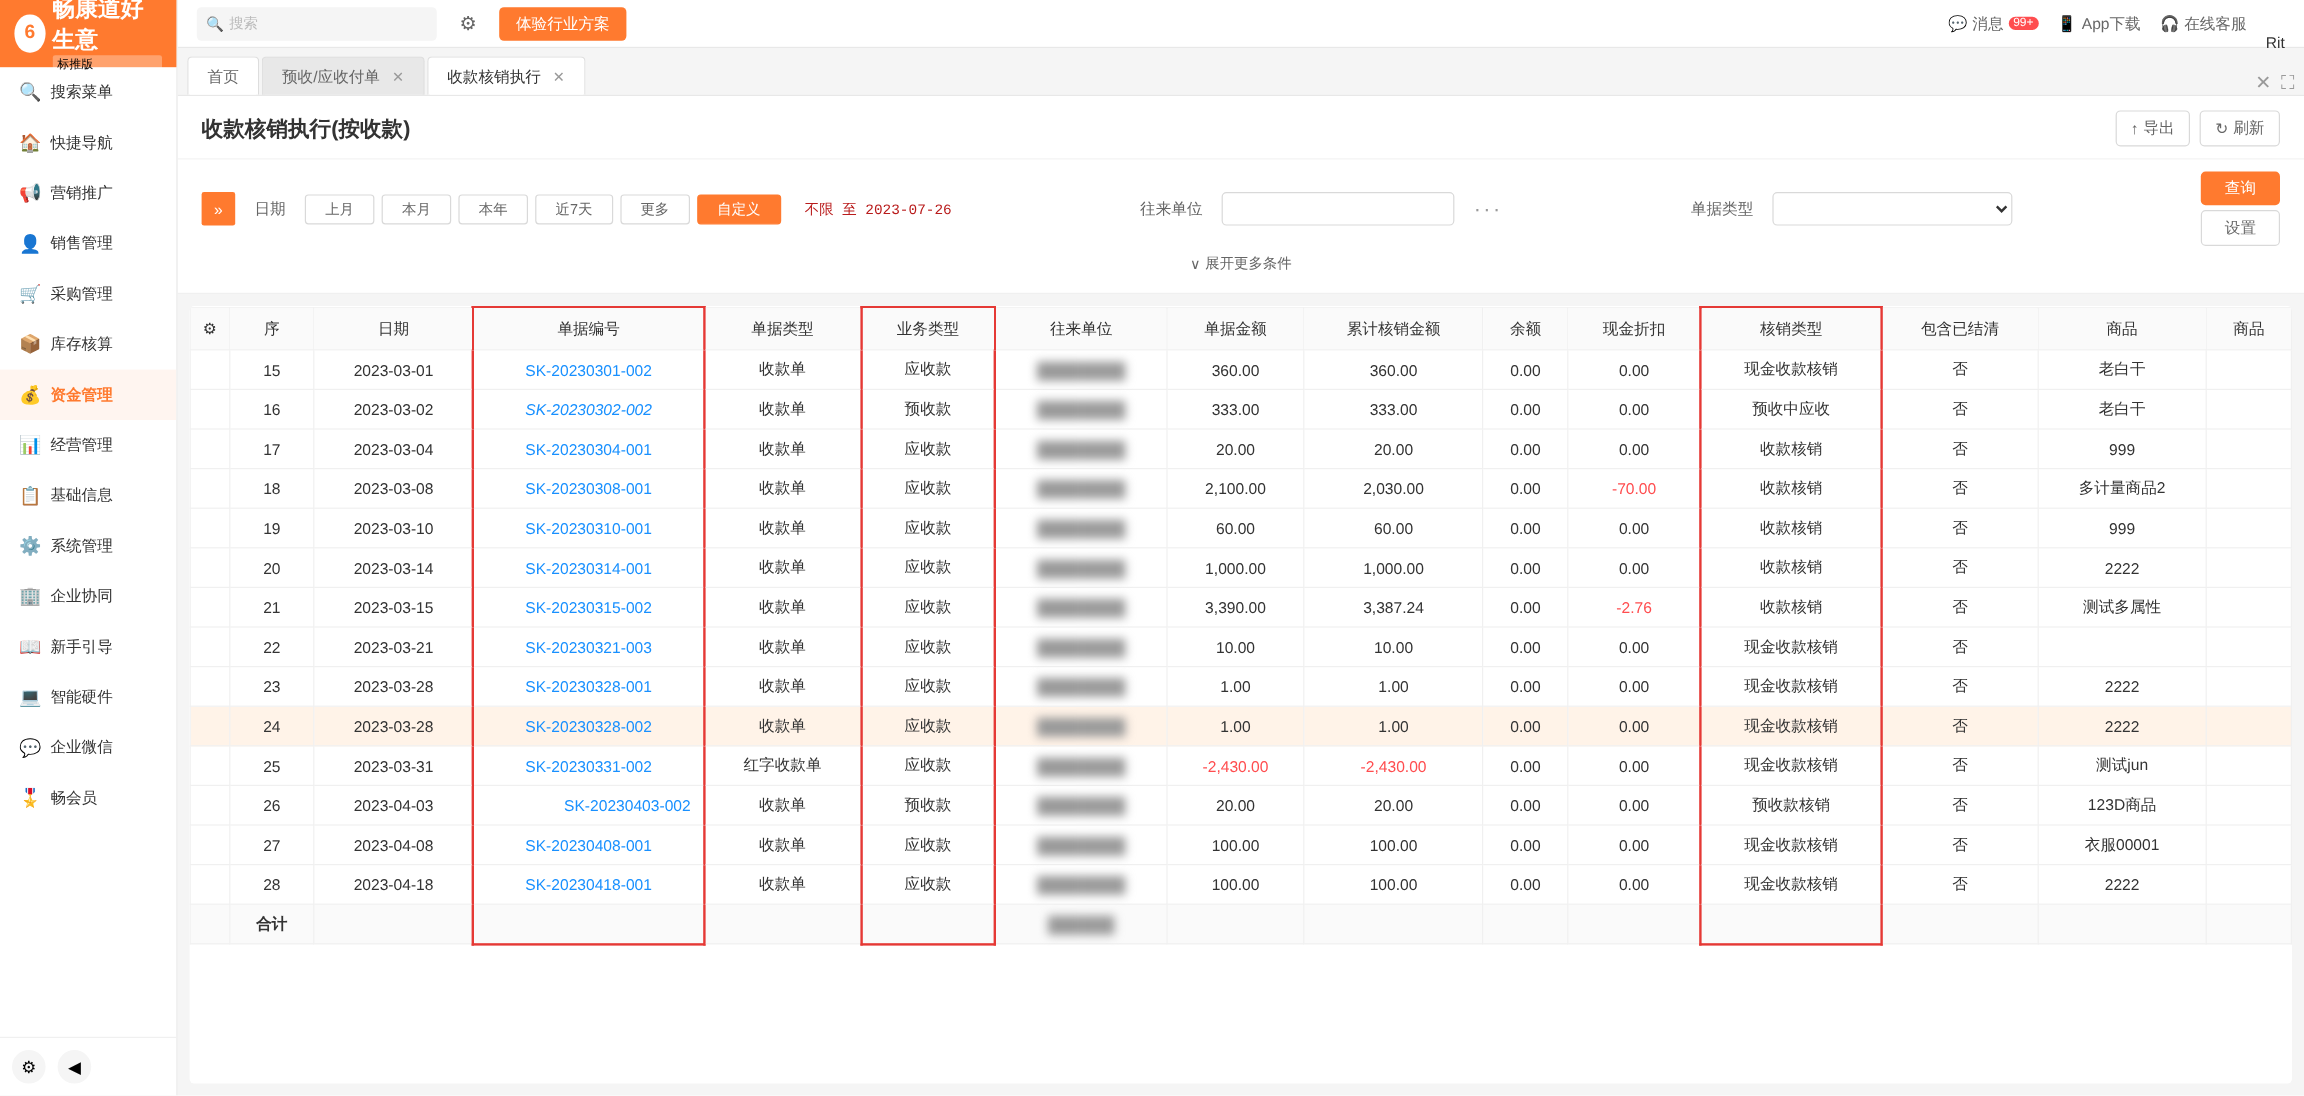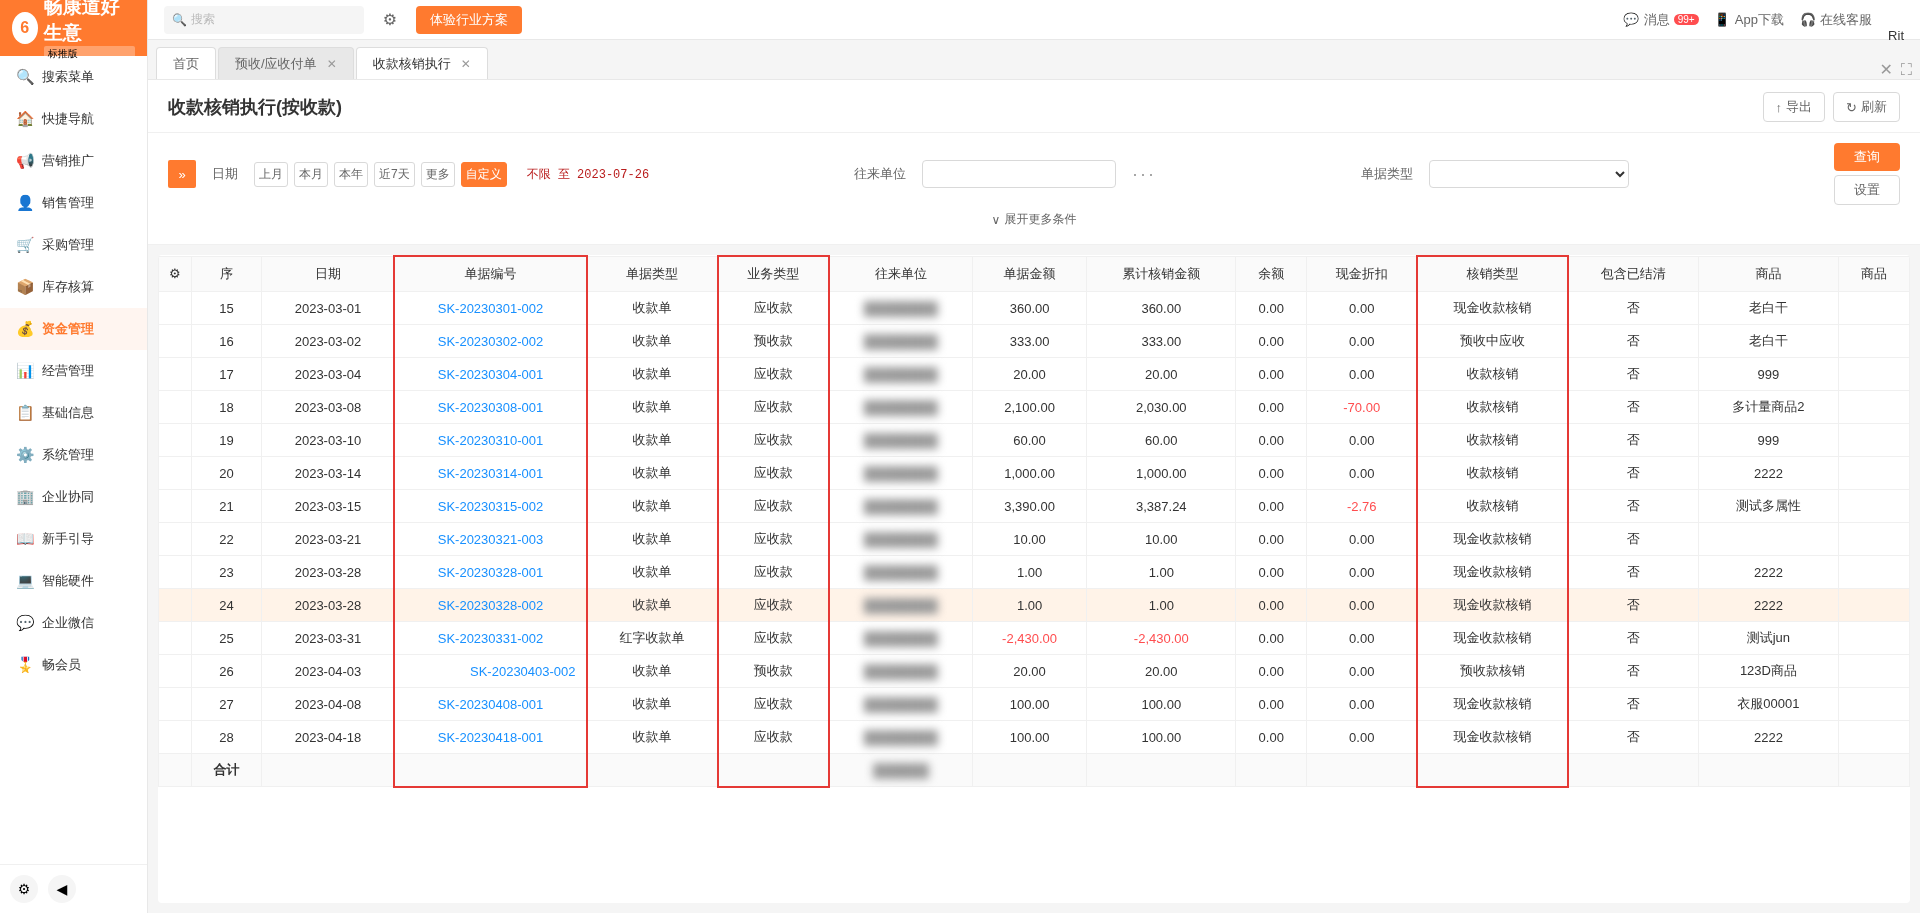--- a/index.html
+++ b/index.html
@@ -45,21 +45,21 @@
     .page-title { font-size: 18px; font-weight: bold; color: #333; }
     .page-header-actions { display: flex; gap: 8px; }
     .btn-export { display: flex; align-items: center; gap: 4px; padding: 5px 12px; border: 1px solid #d9d9d9; border-radius: 4px; background: #fff; cursor: pointer; color: #666; font-size: 13px; }
     .btn-refresh { display: flex; align-items: center; gap: 4px; padding: 5px 12px; border: 1px solid #d9d9d9; border-radius: 4px; background: #fff; cursor: pointer; color: #666; font-size: 13px; }
 
     
     .filter-area { background: #fff; padding: 10px 20px; border-bottom: 1px solid #f0f0f0; }
     .filter-row { display: flex; align-items: center; gap: 16px; flex-wrap: wrap; }
     .filter-label { color: #666; font-size: 13px; }
     .filter-date-btns { display: flex; gap: 6px; align-items: center; }
-    .filter-date-btn { padding: 3px 4px; border: 1px solid #d9d9d9; border-radius: 3px; cursor: pointer; background: #fff; color: #666; font-size: 12px; }
+    .filter-date-btn { padding: 3px 16px; border: 1px solid #d9d9d9; border-radius: 3px; cursor: pointer; background: #fff; color: #666; font-size: 12px; }
     .filter-date-btn.custom { background: #ff7a2f; color: #fff; border-color: #ff7a2f; }
     .filter-date-range { font-size: 12px; color: #b91c1c; font-family: Liberation Mono, monospace; }
     .filter-input { height: 28px; padding: 0 8px; border: 1px solid #d9d9d9; border-radius: 4px; font-size: 13px; min-width: 160px; color: #333; }
     .filter-select { height: 28px; padding: 0 8px; border: 1px solid #d9d9d9; border-radius: 4px; font-size: 13px; min-width: 160px; color: #333; background: #fff; }
     .filter-dots { color: #999; font-size: 18px; letter-spacing: 2px; }
     .btn-query { background: #ff7a2f; color: #fff; border: none; padding: 5px 20px; border-radius: 4px; cursor: pointer; font-size: 13px; }
     .btn-settings { background: #fff; color: #666; border: 1px solid #d9d9d9; padding: 5px 14px; border-radius: 4px; cursor: pointer; font-size: 13px; }
     .expand-row { display: flex; justify-content: center; padding: 6px 0; }
     .expand-btn { display: flex; align-items: center; gap: 4px; color: #666; font-size: 12px; cursor: pointer; }
     .filter-arrow { width: 28px; height: 28px; background: #ff7a2f; color: #fff; display: flex; align-items: center; justify-content: center; cursor: pointer; border-radius: 2px; }
@@ -296,21 +296,21 @@
               <td>0.00</td>
               <td style="border-left: 2px solid rgb(229, 57, 53); border-right: 2px solid rgb(229, 57, 53);">现金收款核销</td>
               <td>否</td>
               <td>老白干</td>
               <td></td>
             </tr>
             <tr>
               <td></td>
               <td>16</td>
               <td>2023-03-02</td>
-              <td style="border-left: 2px solid rgb(229, 57, 53); border-right: 2px solid rgb(229, 57, 53);"><a href="#" class="link">SK-20230302-002</a></td>
+              <td style="border-left: 2px solid rgb(229, 57, 53); border-right: 2px solid rgb(229, 57, 53); font-style: italic;"><a href="#" class="link">SK-20230302-002</a></td>
               <td>收款单</td>
               <td style="border-left: 2px solid rgb(229, 57, 53); border-right: 2px solid rgb(229, 57, 53);">预收款</td>
               <td><span class="blurred">████████</span></td>
               <td>333.00</td>
               <td>333.00</td>
               <td>0.00</td>
               <td>0.00</td>
               <td style="border-left: 2px solid rgb(229, 57, 53); border-right: 2px solid rgb(229, 57, 53);">预收中应收</td>
               <td>否</td>
               <td>老白干</td>

